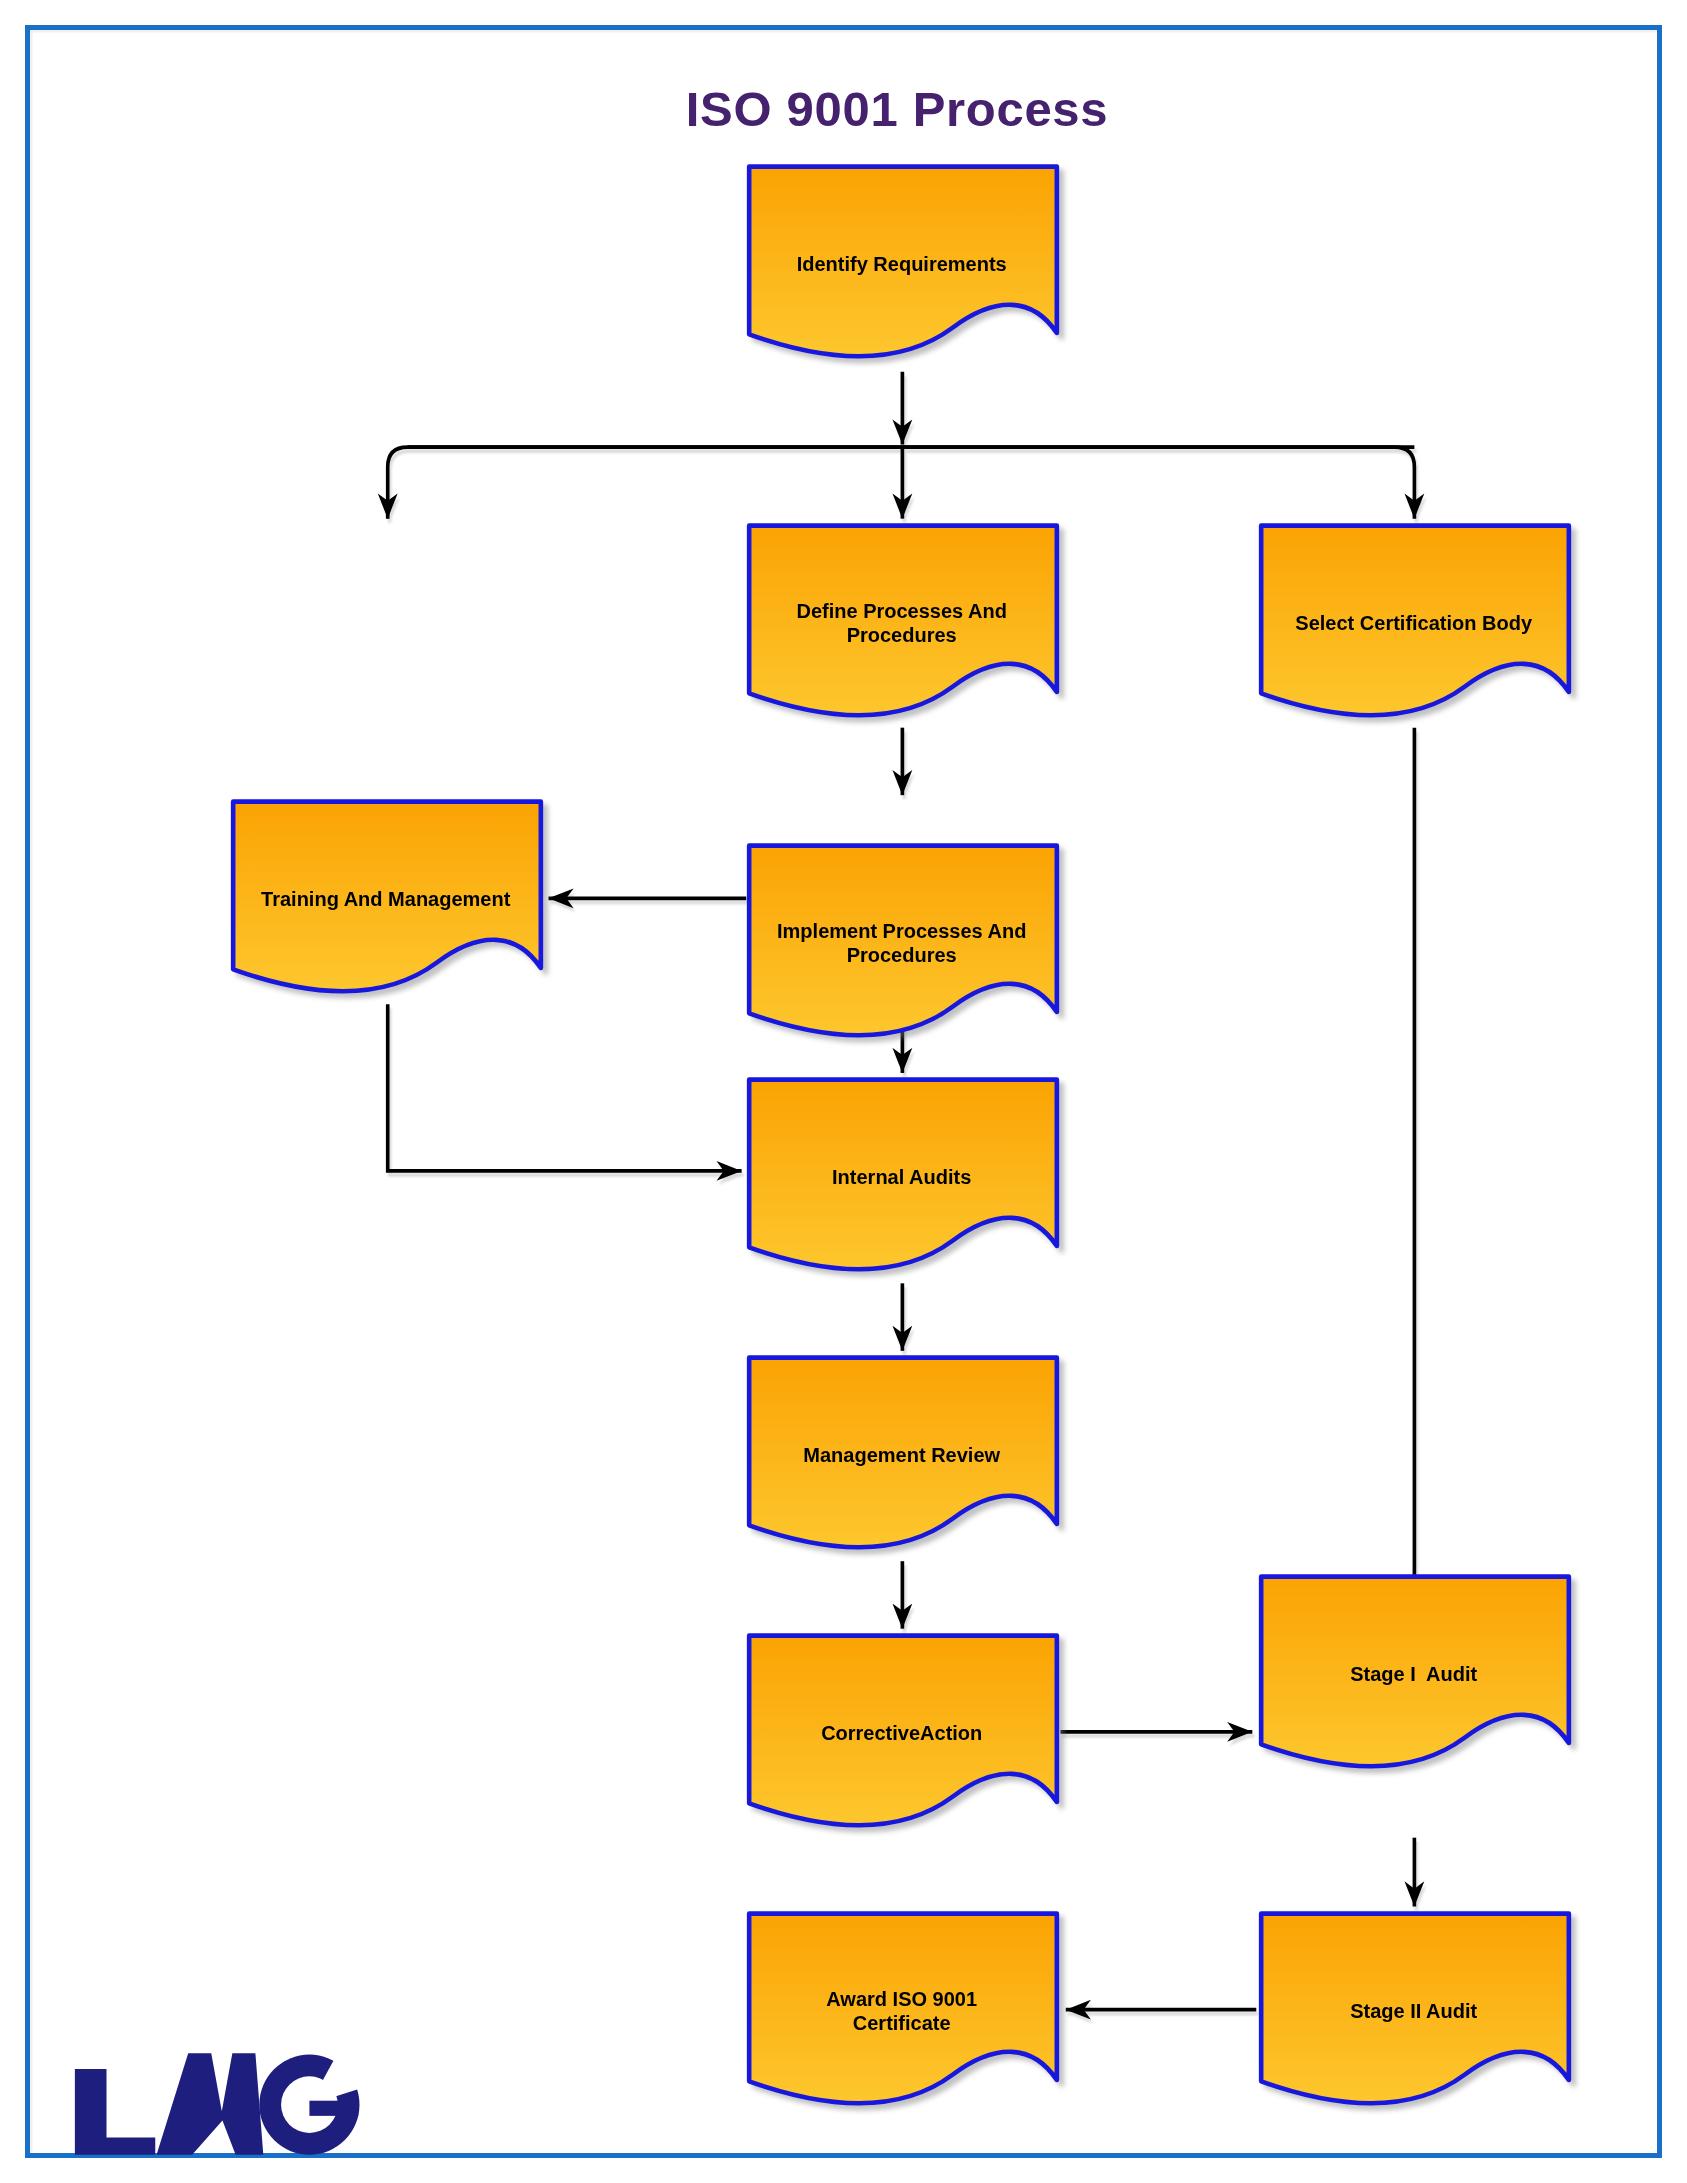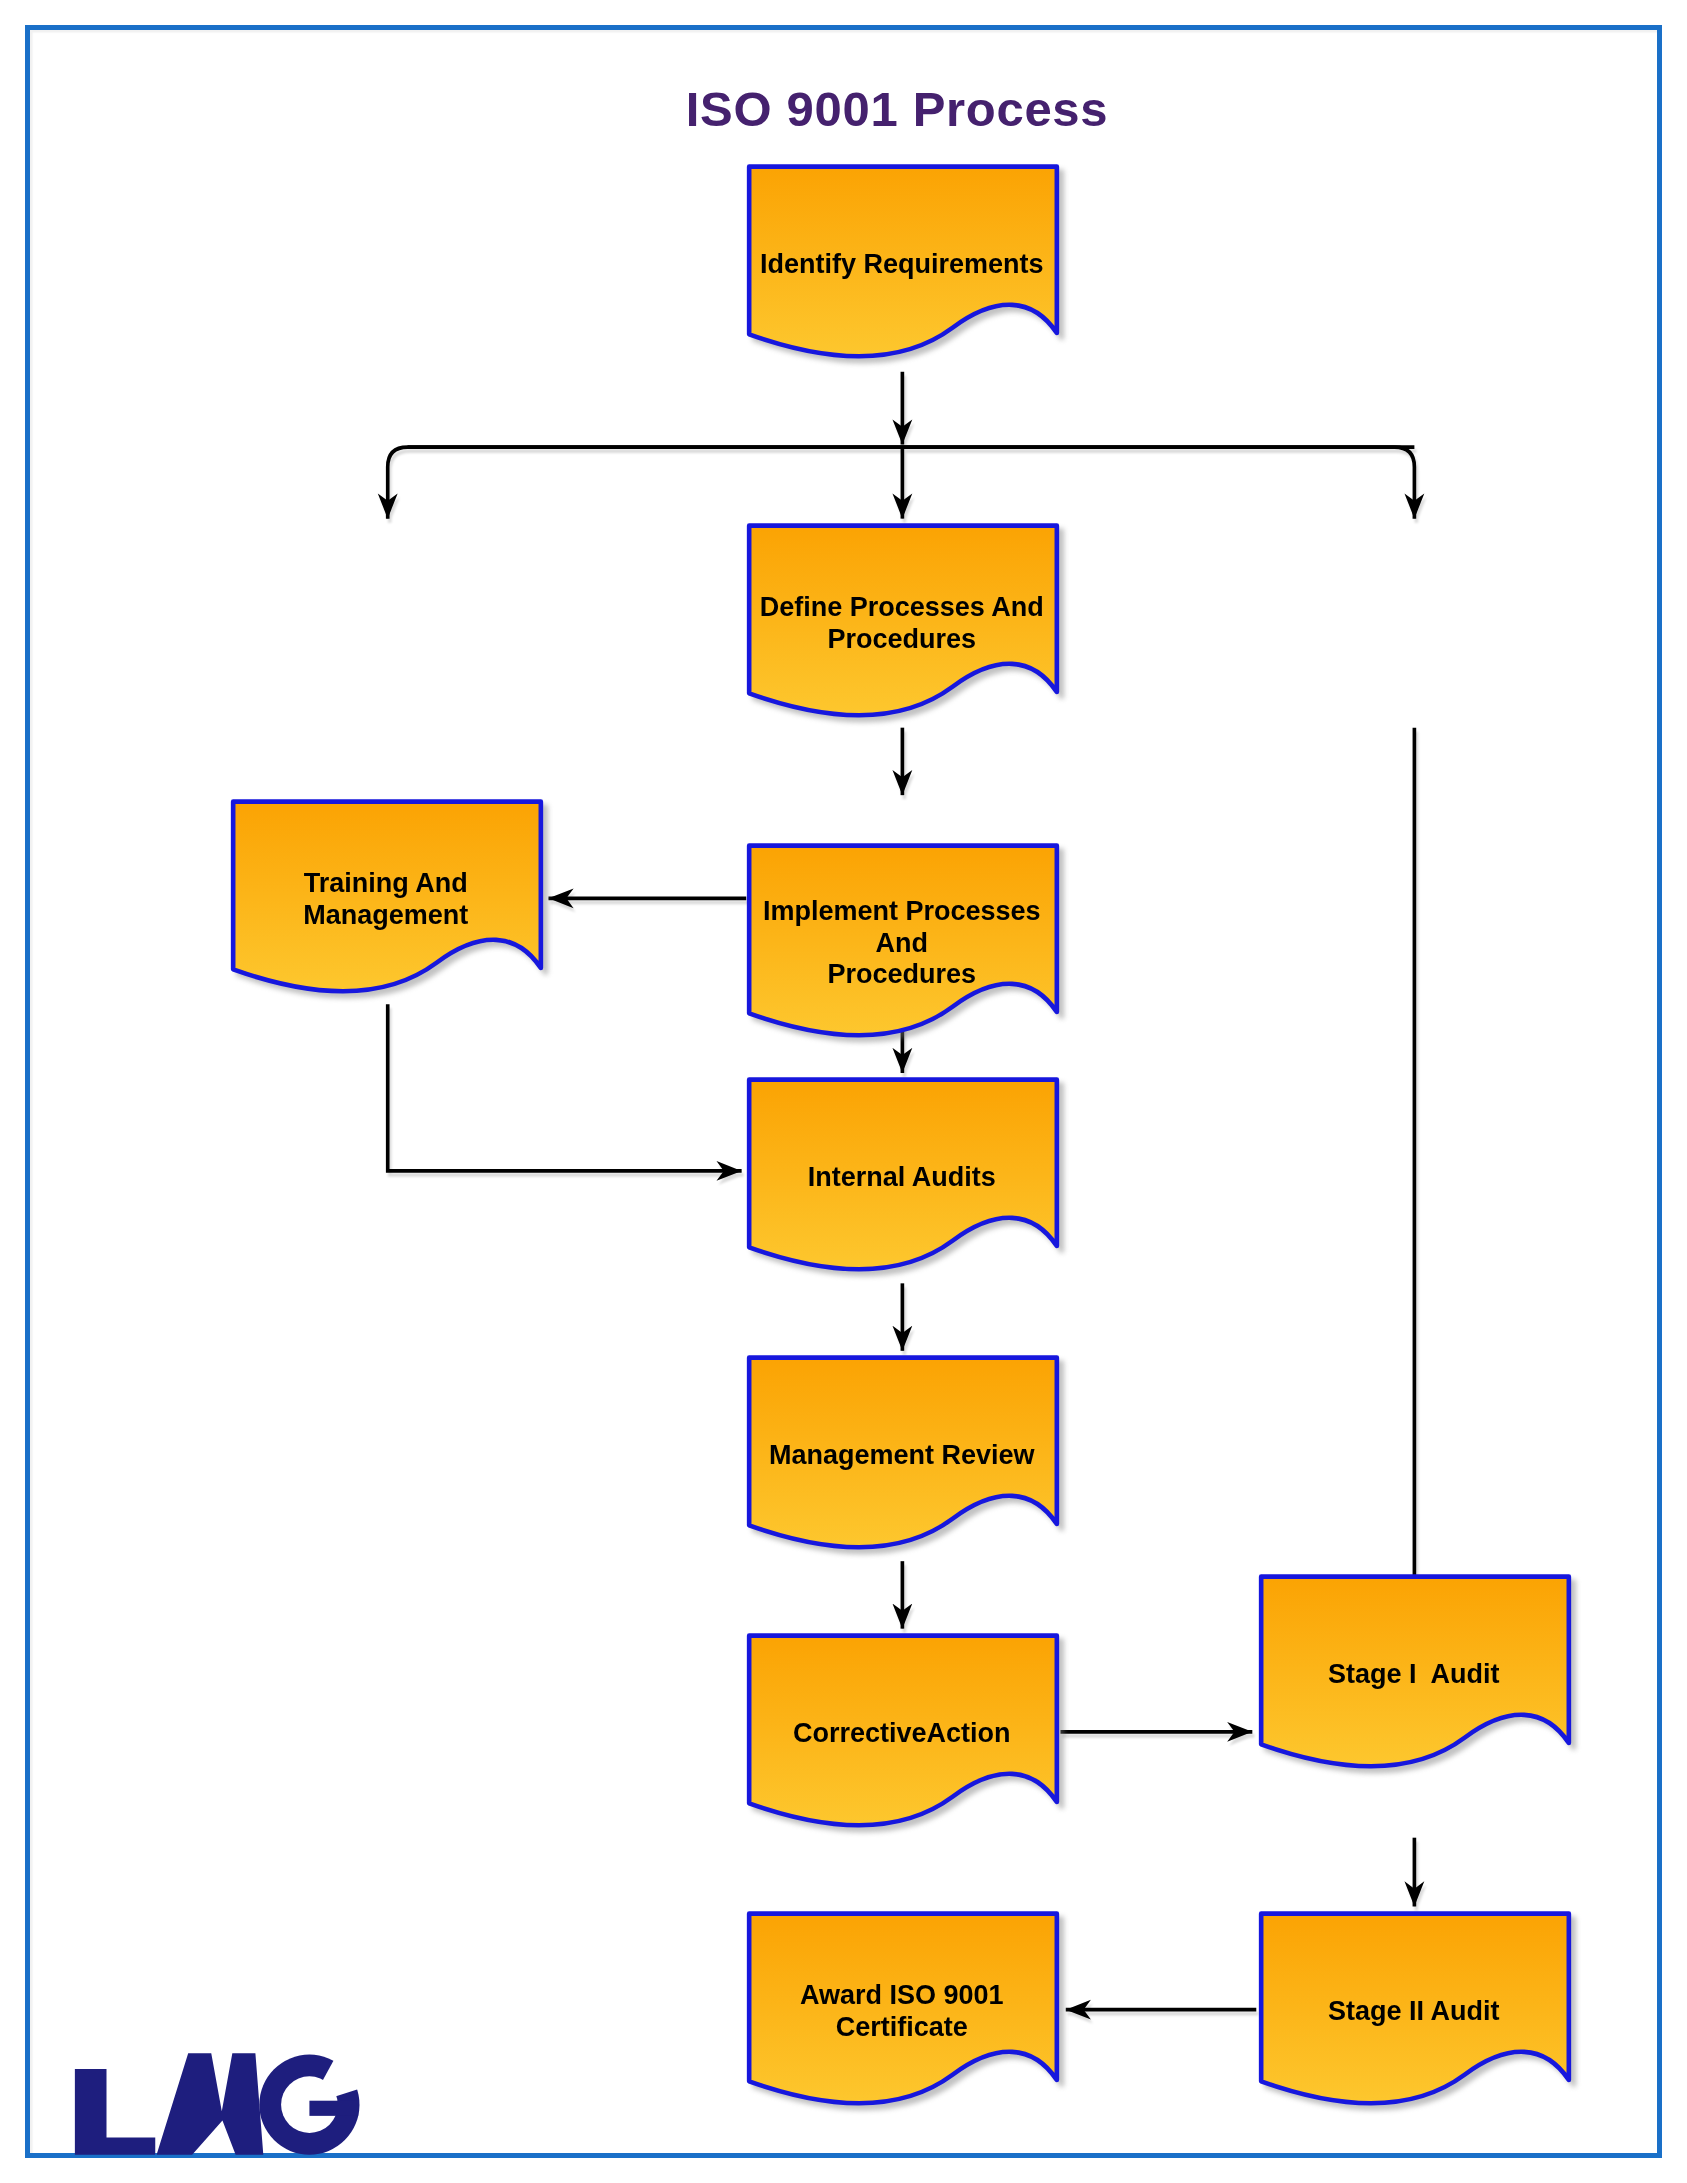--- a/index.html
+++ b/index.html
@@ -34,21 +34,21 @@
   }
   .docpath{
     fill:url(#docGrad);
     stroke:var(--node-border-color);
     stroke-width:7;
     stroke-linejoin:round;
   }
   .doc-label{
     position:absolute;left:8px;right:10.6px;top:15px;height:171px;
     display:flex;align-items:center;justify-content:center;
-    text-align:center;font-size:27px;font-weight:bold;line-height:1.18;
+    text-align:center;font-size:20px;font-weight:bold;line-height:1.18;
     color:var(--node-text-color);white-space:pre-wrap;
   }
   .connectors{
     position:absolute;left:0;top:0;
     filter:drop-shadow(2.6px 4px 1.3px rgba(0,0,0,0.14));
     pointer-events:none;
   }
   .edge{stroke:var(--connector-color);stroke-width:5.5;fill:none;}
   .logo{position:absolute;left:73px;top:2048px;}
   .logo-letter{fill:var(--logo-color);}
@@ -101,20 +101,26 @@
 
 
   <div class="node" style="left:746px;top:523px">
     <svg class="doc-shape" width="314" height="206" viewBox="0 0 474 312">
       <path class="docpath" d="M4,4 H470 V256 C434,202 378,199 312,248 C246,297 150,310 4,258 Z"></path>
     </svg>
     <div class="doc-label">Define Processes And
 Procedures</div>
   </div>
 
+  <div class="node" style="left:1258px;top:523px">
+    <svg class="doc-shape" width="314" height="206" viewBox="0 0 474 312">
+      <path class="docpath" d="M4,4 H470 V256 C434,202 378,199 312,248 C246,297 150,310 4,258 Z"></path>
+    </svg>
+    <div class="doc-label">Select Certification Body</div>
+  </div>
 
   <div class="node" style="left:230px;top:799px">
     <svg class="doc-shape" width="314" height="206" viewBox="0 0 474 312">
       <path class="docpath" d="M4,4 H470 V256 C434,202 378,199 312,248 C246,297 150,310 4,258 Z"></path>
     </svg>
     <div class="doc-label">Training And Management</div>
   </div>
 
   <div class="node" style="left:746px;top:843px">
     <svg class="doc-shape" width="314" height="206" viewBox="0 0 474 312">

